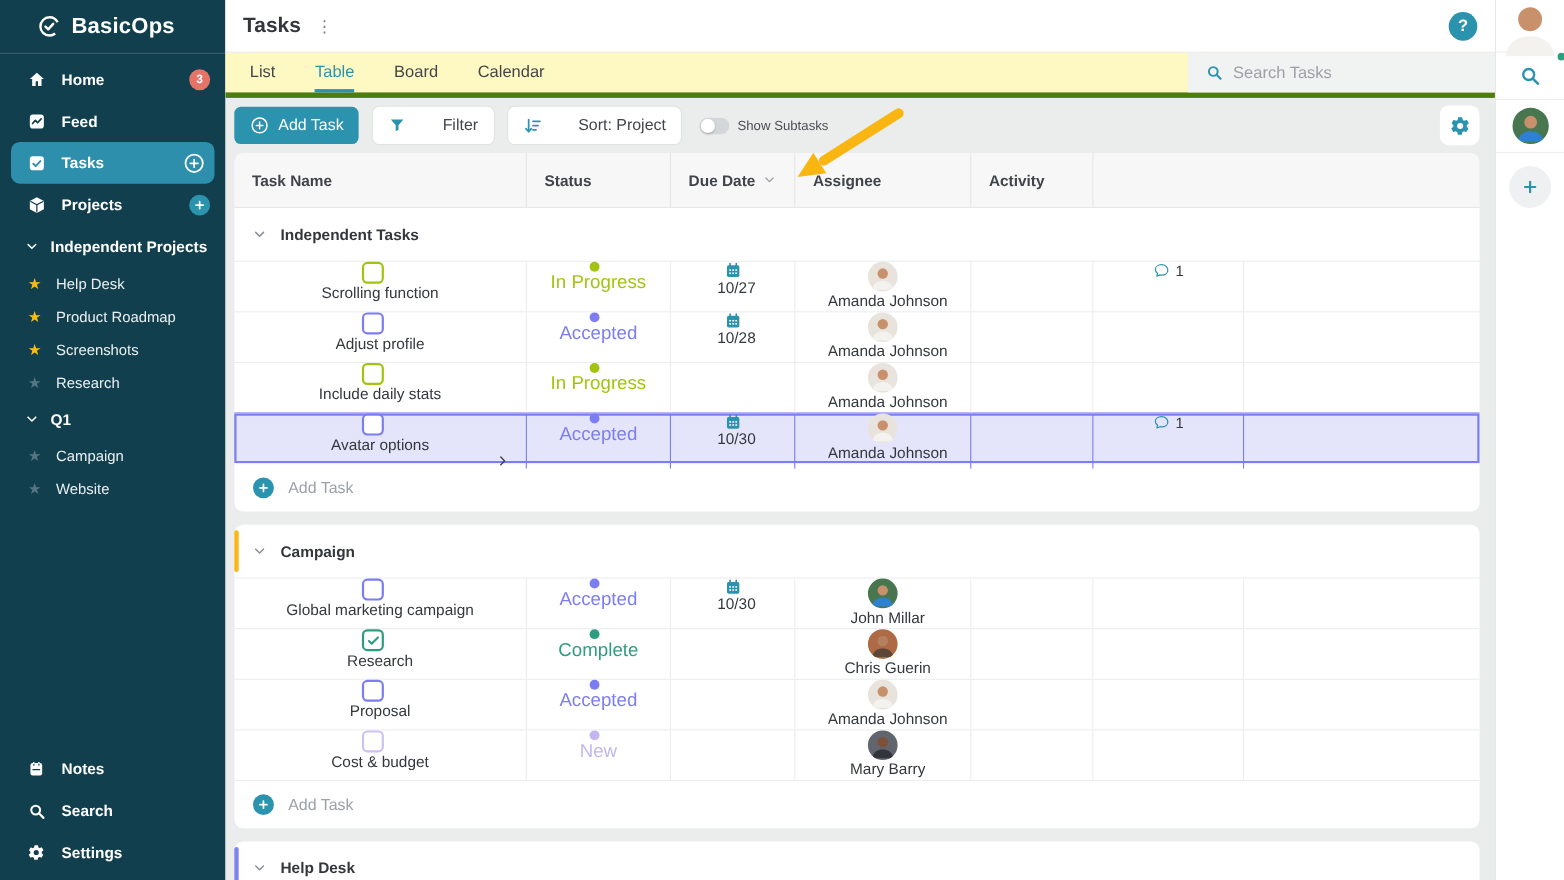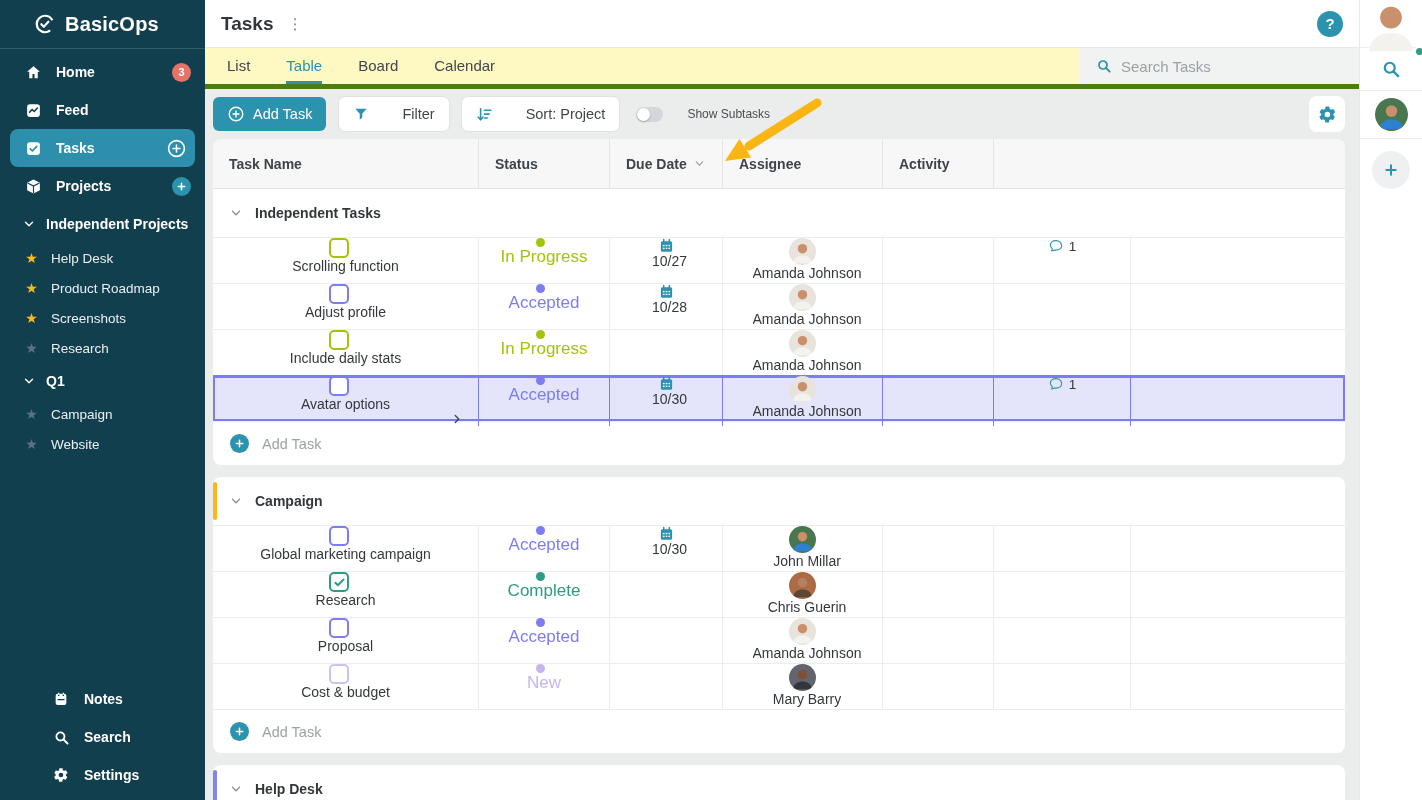--- a/index.html
+++ b/index.html
@@ -15,42 +15,42 @@
   .nav-item { height:38px; display:flex; align-items:center; gap:14px; padding:0 14px 0 24px; font-size:14px; font-weight:600; cursor:pointer; }
   .nav-item.active { background:#2E8FAD; border-radius:8px; margin:0 10px; padding:0 8px 0 14px; }
   .nav-icon { width:18px; display:flex; justify-content:center; }
   .badge { margin-left:auto; width:19px; height:19px; border-radius:50%; background:#E57368; color:#fff; font-size:11px; font-weight:700; display:flex; align-items:center; justify-content:center; }
   .plus-outline { margin-left:auto; }
   .plus-filled { margin-left:auto; width:19px; height:19px; border-radius:50%; background:#2C93AE; display:flex; align-items:center; justify-content:center; }
   .section-head { height:38px; display:flex; align-items:center; gap:10px; padding-left:22px; font-size:14px; font-weight:700; cursor:pointer; }
   .sub-item { height:30px; display:flex; align-items:center; gap:12px; padding-left:24px; font-size:13.5px; color:#EAF0F2; cursor:pointer; }
   .star { font-size:14px; line-height:1; width:15px; text-align:center; }
   .star.on { color:#FBBC12; } .star.off { color:#567482; }
-  .sidebar-footer { margin-top:auto; padding-bottom:6px;padding-left:28px; }
+  .sidebar-footer { margin-top:auto; padding-bottom:6px; }
 
   
   .main { flex:1; min-width:0; display:flex; flex-direction:column; background:#EBECEC; position:relative; }
   .topbar { height:48px; background:#fff; display:flex; align-items:center; padding:0 16px 0 16px; border-bottom:1px solid #E7E8EA; }
   .page-title { font-size:19px; font-weight:700; color:#33363A; }
   .kebab { margin-left:14px; font-size:15px; color:#7A7F85; cursor:pointer; letter-spacing:0; }
   .help-btn { margin-left:auto; width:26px; height:26px; border-radius:50%; background:#2C93AE; color:#fff; font-size:15px; font-weight:700; display:flex; align-items:center; justify-content:center; cursor:pointer; }
 
   .tabrow { height:41px; background:#fef9c3; display:flex; align-items:stretch; padding-left:22px; border-bottom:5px solid #4d7c0f; }
   .tab { display:flex; align-items:center; margin-right:36px; font-size:15px; color:#42464B; border-bottom:3px solid transparent; padding-top:2px; cursor:pointer; }
   .tab.active { color:#2C93AE; border-bottom-color:#2C93AE; font-weight:400; }
   .searchbox { margin-left:auto; width:279px; background:#F1F2F2; display:flex; align-items:center; gap:9px; padding:0 16px; }
   .searchbox input { border:none; outline:none; background:transparent; font-size:15px; color:#3A3E43; width:200px; font-family:"Liberation Sans",sans-serif; }
   .searchbox input::placeholder { color:#9CA1A7; }
 
   .content { flex:1; padding:0 14px 0 8px; position:relative; overflow:hidden; }
   .toolbar { height:50px; display:flex; align-items:center; gap:13px; }
   .btn { height:34px; display:flex; align-items:center; gap:8px; border-radius:6px; font-size:14.5px; cursor:pointer; }
   .btn-primary { background:#2C93AE; color:#fff; padding:0 14px; }
   .btn-white { background:#fff; color:#42464B; padding:0 14px; box-shadow:0 0 0 1px rgba(0,0,0,0.04);gap:33px; }
-  .toggle-wrap { display:flex; align-items:center; gap:24px; margin-left:4px; cursor:pointer; }
+  .toggle-wrap { display:flex; align-items:center; gap:7px; margin-left:4px; cursor:pointer; }
   .toggle { width:27px; height:15px; border-radius:8px; background:#D4D7D9; position:relative; }
   .toggle::after { content:""; position:absolute; left:1px; top:1px; width:13px; height:13px; border-radius:50%; background:#fff; box-shadow:0 1px 2px rgba(0,0,0,.25); }
   .toggle-label { font-size:12px; color:#4A4E53; }
   .gear-btn { margin-left:auto; width:36px; height:36px; background:#fff; border-radius:8px; display:flex; align-items:center; justify-content:center; cursor:pointer; }
 
   
   .tgrid { display:grid; grid-template-columns:266px 131px 113px 160px 111px 137px minmax(0,1fr); }
   .thead { background:#F7F7F8; border-radius:8px 8px 0 0; height:50px; border-bottom:1px solid #E4E5E7; }
   .th { display:flex; align-items:center; padding:0 16px; font-size:14px; font-weight:700; color:#3F434A; border-right:1px solid #E4E5E7; }
   .th:last-child { border-right:none; }

